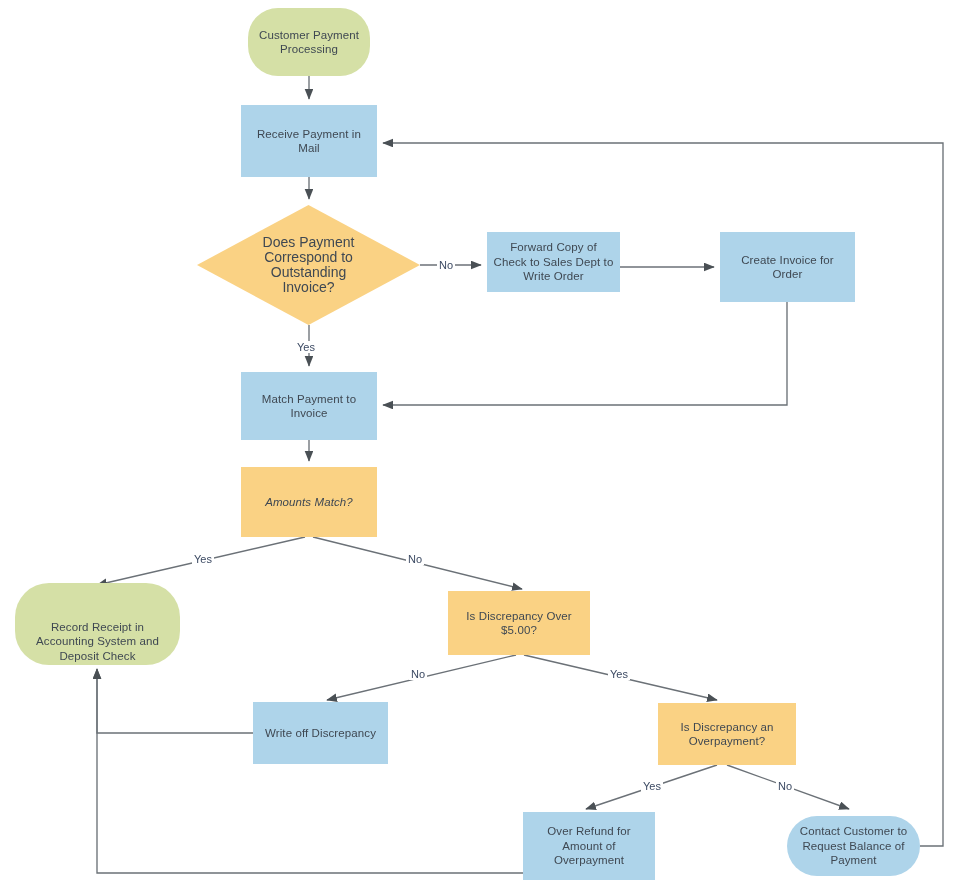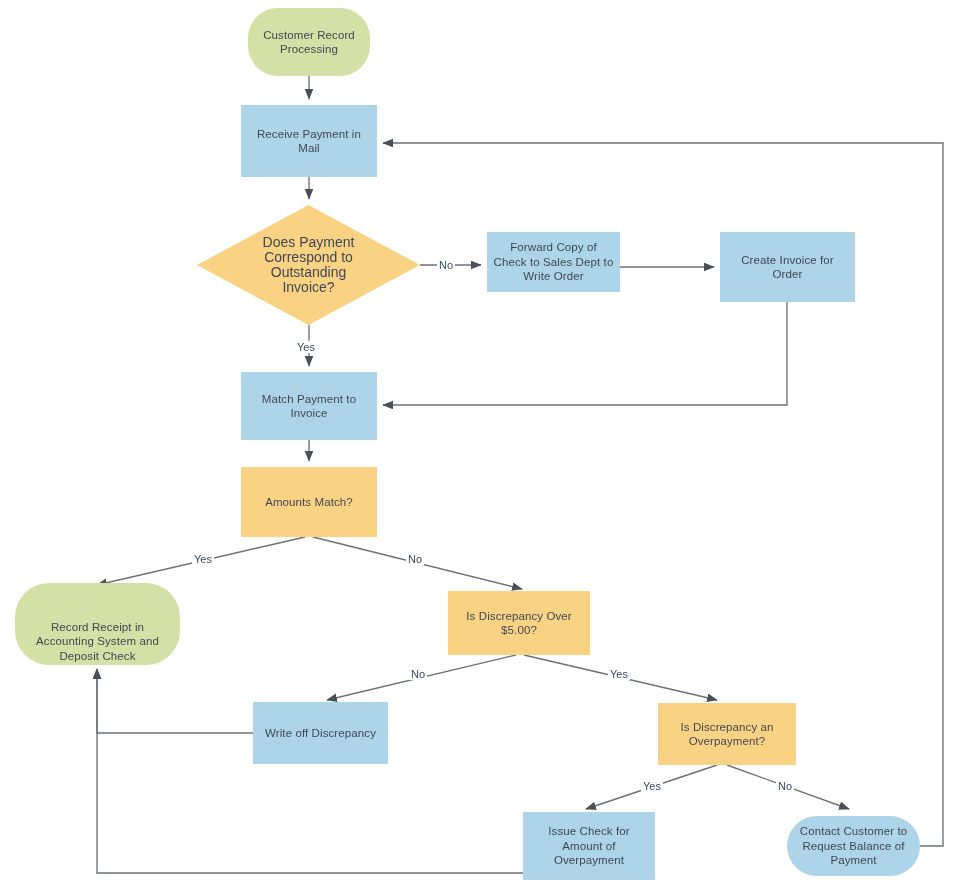--- a/index.html
+++ b/index.html
@@ -134,21 +134,21 @@
 
       <path d="M727,765 L849,809" marker-end="url(#arrow)"></path>
 
       <path d="M523,873 L97,873 L97,669" marker-end="url(#arrow)"></path>
 
       <path d="M920,846 L943,846 L943,143 L383,143" marker-end="url(#arrow)"></path>
     </g>
   </svg>
 
   <div class="node node-terminal" style="left:248px; top:8px; width:122px; height:68px;">
-    <span>Customer Record Processing</span>
+    <span>Customer Payment Processing</span>
   </div>
 
   <div class="node node-process" style="left:241px; top:105px; width:136px; height:72px;">
     <span>Receive Payment in Mail</span>
   </div>
 
   <div class="diamond-wrap" style="left:197px; top:205px; width:223px; height:120px;">
     <div class="diamond-shape"></div>
     <div class="diamond-label">
       <span style="width:112px; display:block;">Does Payment Correspond to Outstanding Invoice?</span>
@@ -160,42 +160,42 @@
   </div>
 
   <div class="node node-process" style="left:720px; top:232px; width:135px; height:70px;">
     <span>Create Invoice for Order</span>
   </div>
 
   <div class="node node-process" style="left:241px; top:372px; width:136px; height:68px;">
     <span>Match Payment to Invoice</span>
   </div>
 
-  <div class="node node-decision-rect" style="left:241px; top:467px; width:136px; height:70px;">
+  <div class="node node-decision-rect" style="left:241px; top:467px; width:136px; height:70px;font-style:italic;">
     <span>Amounts Match?</span>
   </div>
 
   <div class="node node-terminal small" style="left:15px; top:583px; width:165px; height:82px;align-items:flex-end;">
     <span>Record Receipt in Accounting System and Deposit Check</span>
   </div>
 
   <div class="node node-decision-rect" style="left:448px; top:591px; width:142px; height:64px;">
     <span>Is Discrepancy Over $5.00?</span>
   </div>
 
   <div class="node node-process" style="left:253px; top:702px; width:135px; height:62px;">
     <span>Write off Discrepancy</span>
   </div>
 
   <div class="node node-decision-rect" style="left:658px; top:703px; width:138px; height:62px;">
     <span>Is Discrepancy an Overpayment?</span>
   </div>
 
   <div class="node node-process" style="left:523px; top:812px; width:132px; height:68px;">
-    <span>Issue Check for Amount of Overpayment</span>
+    <span>Over Refund for Amount of Overpayment</span>
   </div>
 
   <div class="node node-process" style="left:787px; top:816px; width:133px; height:60px;border-radius:32px;">
     <span>Contact Customer to Request Balance of Payment</span>
   </div>
 
   <div class="edge-label" style="left:437px; top:259px;">No</div>
 
   <div class="edge-label" style="left:295px; top:341px;">Yes</div>
 

